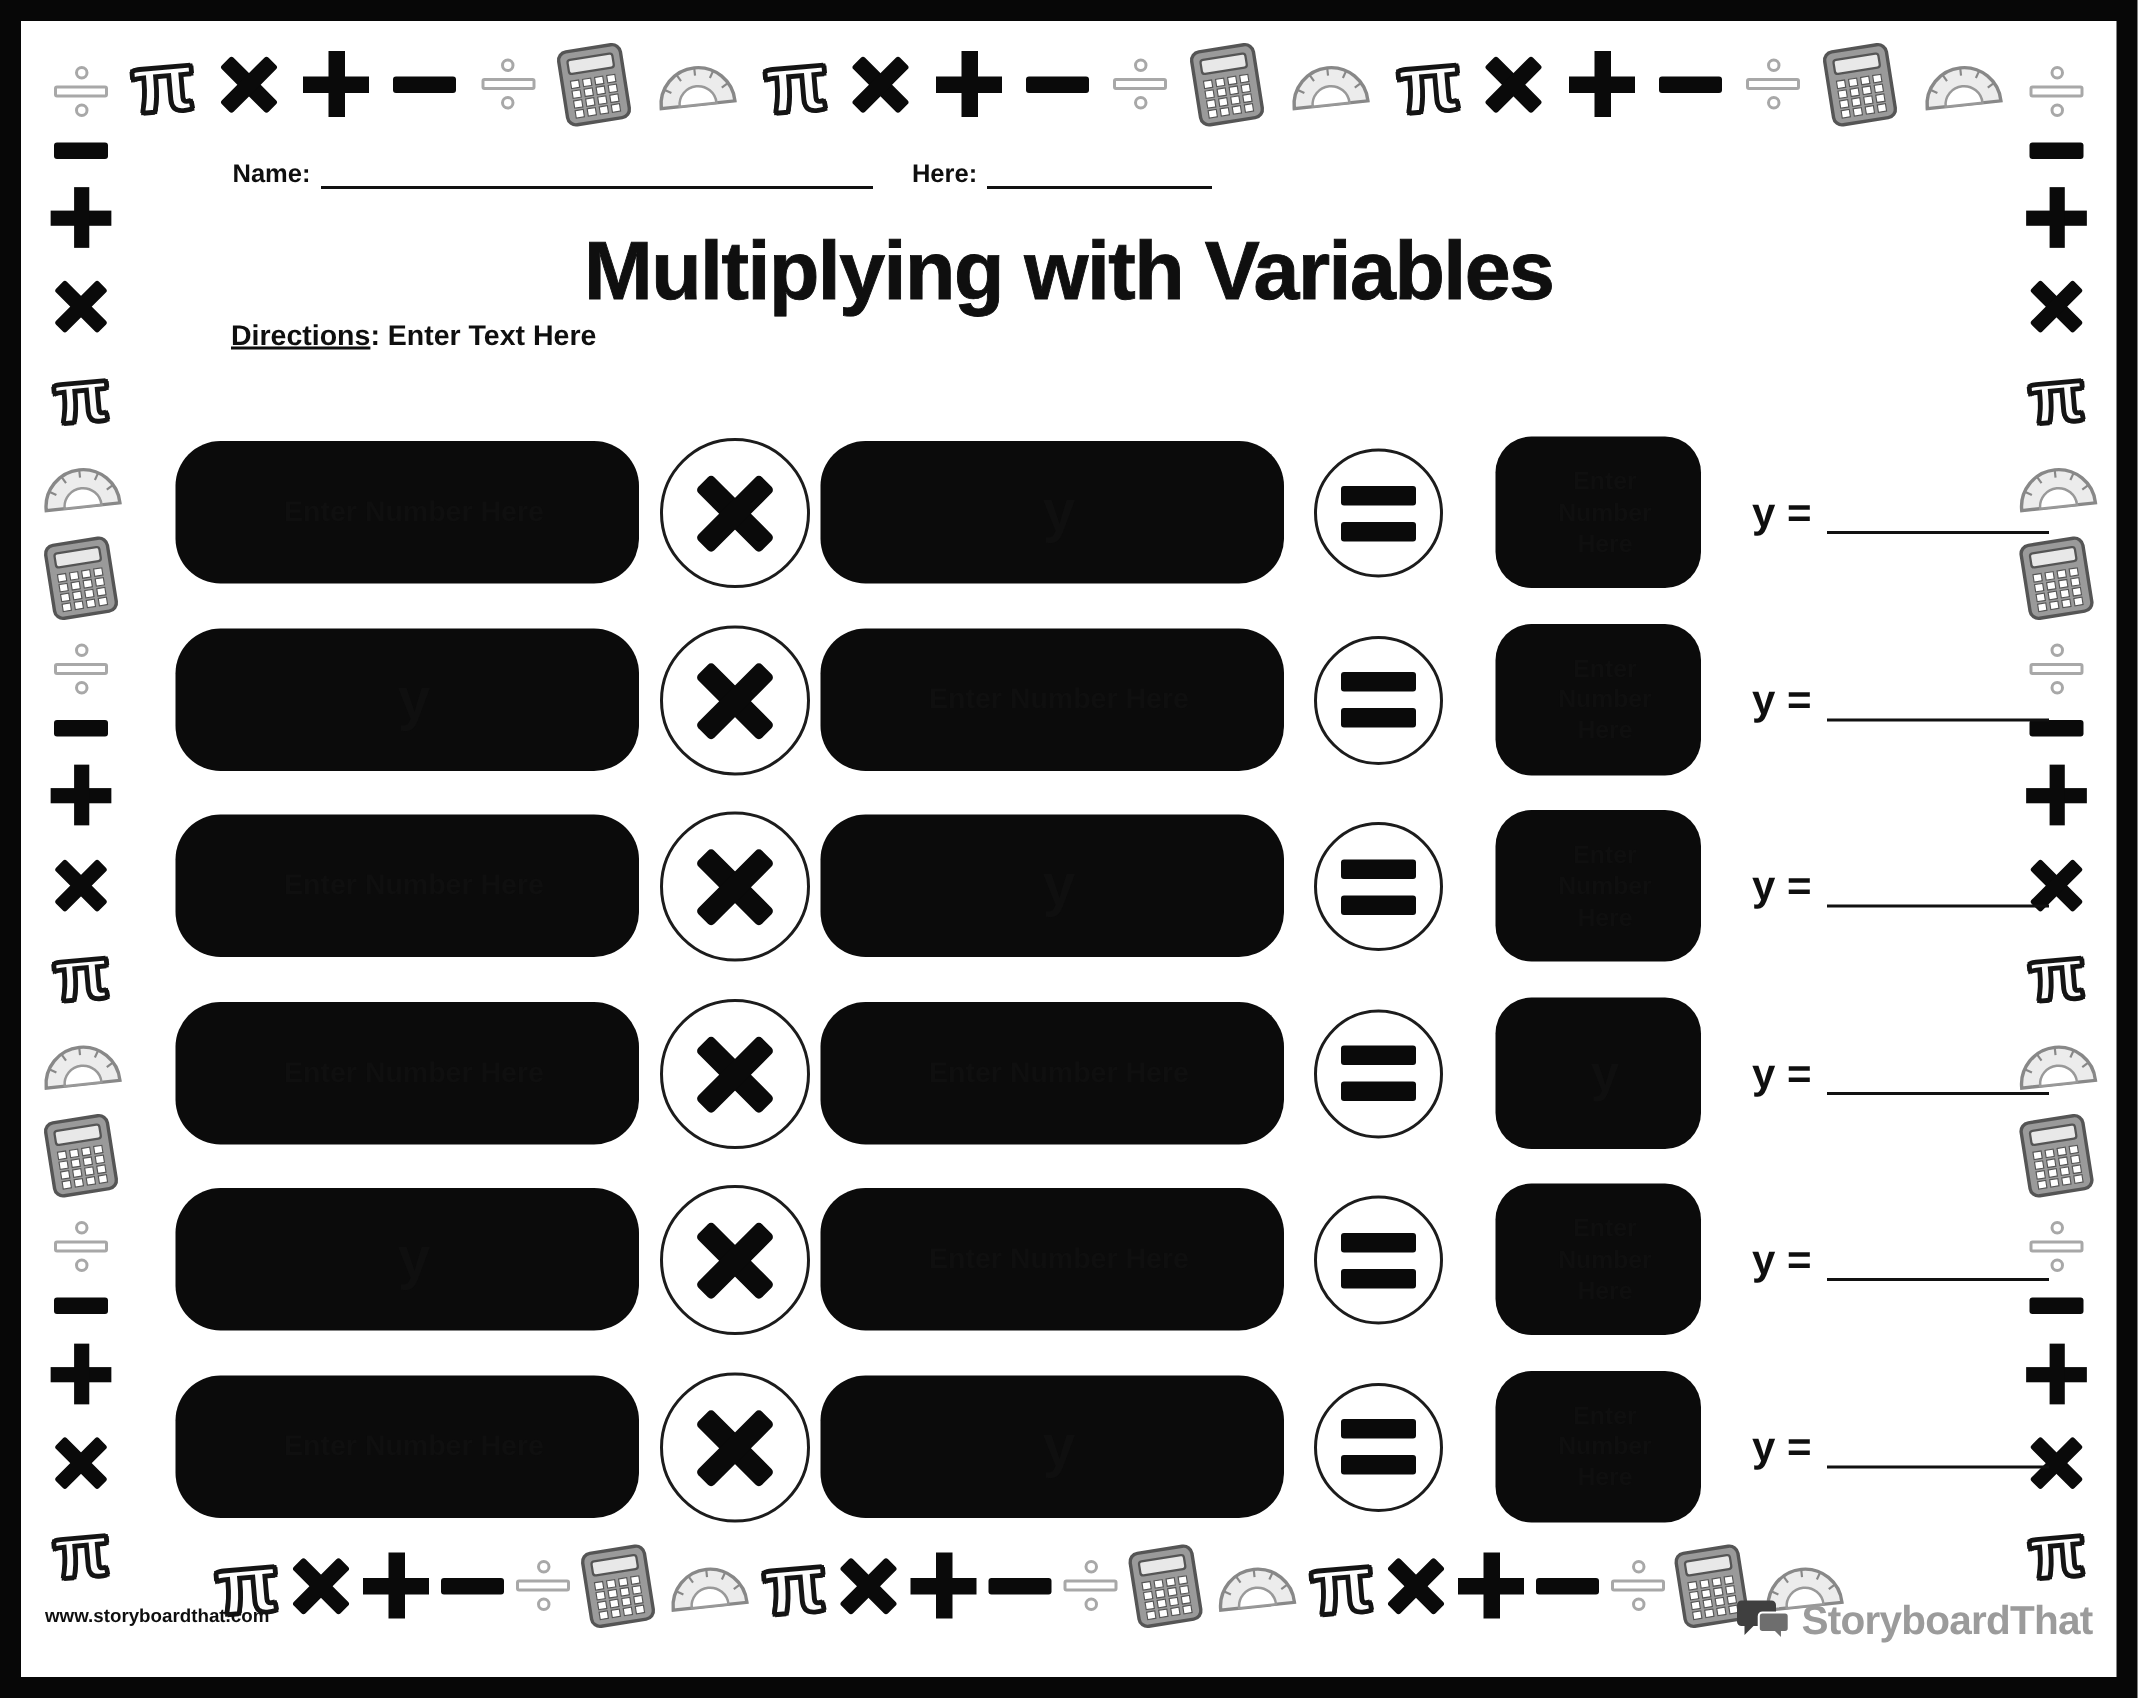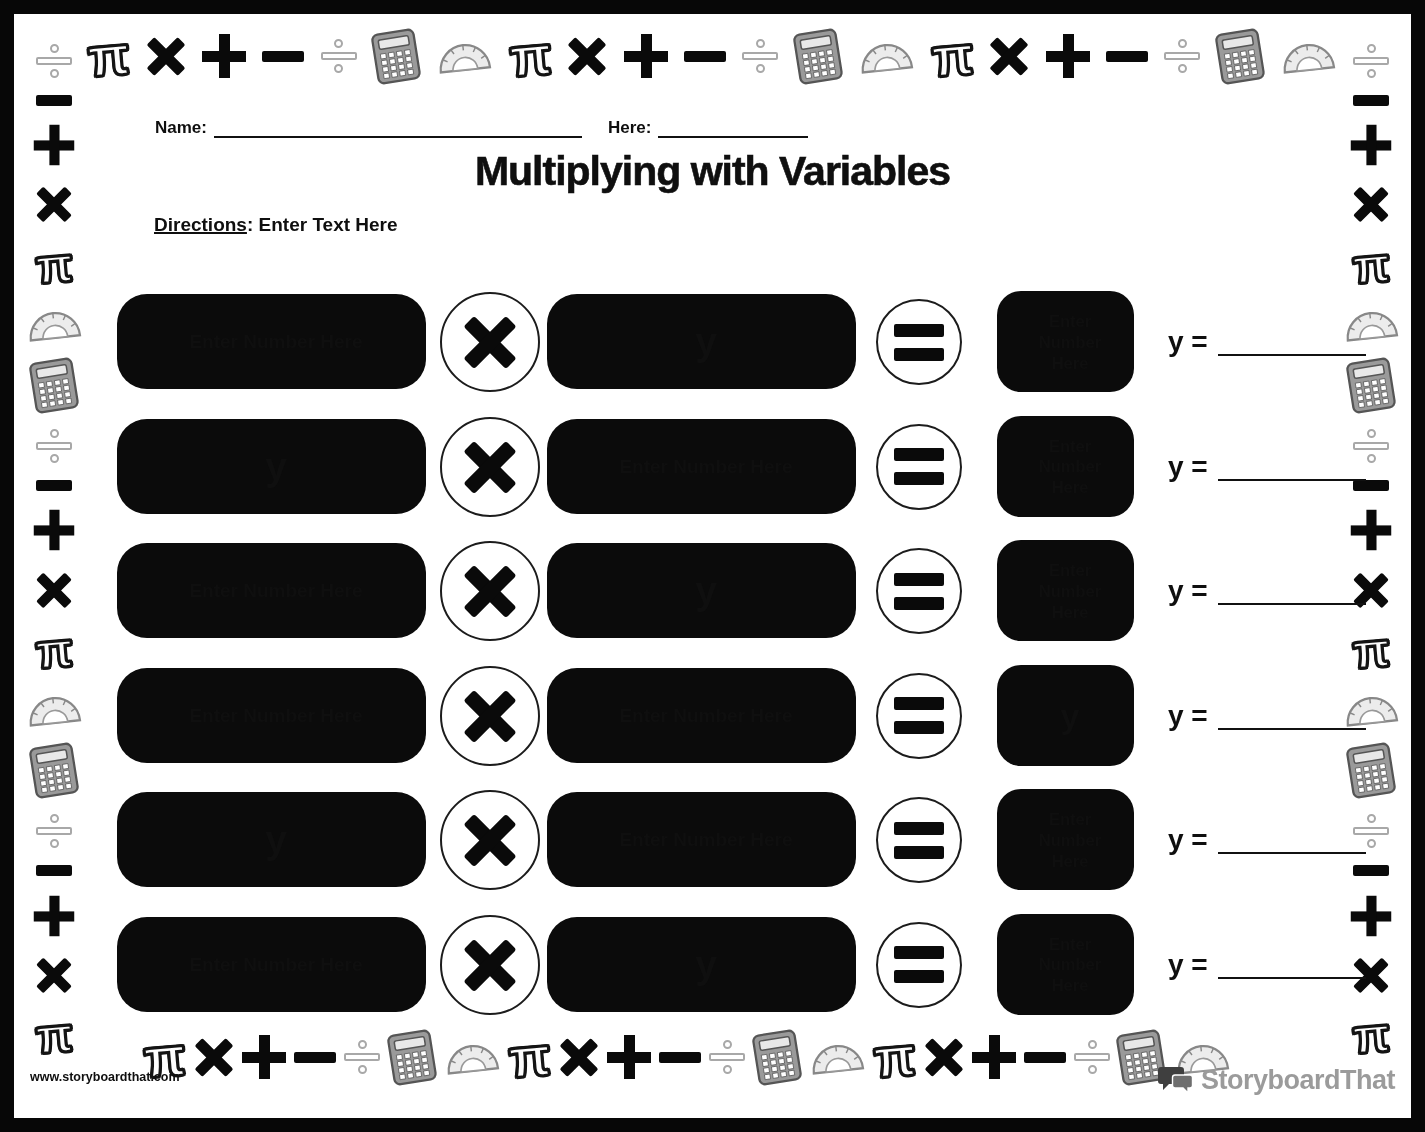--- a/index.html
+++ b/index.html
@@ -48,29 +48,29 @@
   .shape-minus { width: 42px; height: 11px; background: #0a0a0a; border-radius: 2px; }
 
   .shape-divide { display:flex; flex-direction:column; align-items:center; gap:4px; }
   .shape-divide .dot { width:9px; height:9px; border-radius:50%; background:#fff; border:2px solid #a8a8a8; }
   .shape-divide .bar { width:36px; height:8px; background:#fff; border:2px solid #a8a8a8; border-radius:2px; }
 
   .vert .shape-minus { width: 36px; }
   .vert .shape-plus, .vert .shape-multiply { transform: scale(0.92); }
 
   
-  .header-line { position:absolute; top:104px; left:141px; display:flex; align-items:flex-end; font-weight:700; font-size:17px; z-index:2;justify-content:space-between; }
+  .header-line { position:absolute; top:92px; left:141px; display:flex; align-items:flex-end; font-weight:700; font-size:17px; z-index:2;justify-content:space-between; }
   .h-underline { display:inline-block; border-bottom:2px solid #111; height:15px; }
   .name-line { width: 368px; margin-left: 7px; }
   .date-label { margin-left: 26px; }
   .date-line { width: 150px; margin-left: 7px; }
 
   .title {
     position:absolute; top:134px; left:0; right:0; text-align:center; z-index:2;
-    font-size:41px; font-weight:700; letter-spacing:-1px; -webkit-text-stroke:0.6px #0f0f0f;
+    font-size:55px; font-weight:700; letter-spacing:-1px; -webkit-text-stroke:0.6px #0f0f0f;
   }
 
   .directions { position:absolute; top:200px; left:122px; font-size:19px; font-weight:700; z-index:2;margin-left:18px; }
   .directions .dlabel { text-decoration: underline; text-decoration-thickness: 2px; }
 
   
   #rows { position:absolute; top:266px; left:112px; z-index:2; }
   .row { display:flex; align-items:center; height:124.5px; }
 
   .box { position:relative; background:#fff; border:4px solid #141414; display:flex; align-items:center; justify-content:center; z-index:0; }

